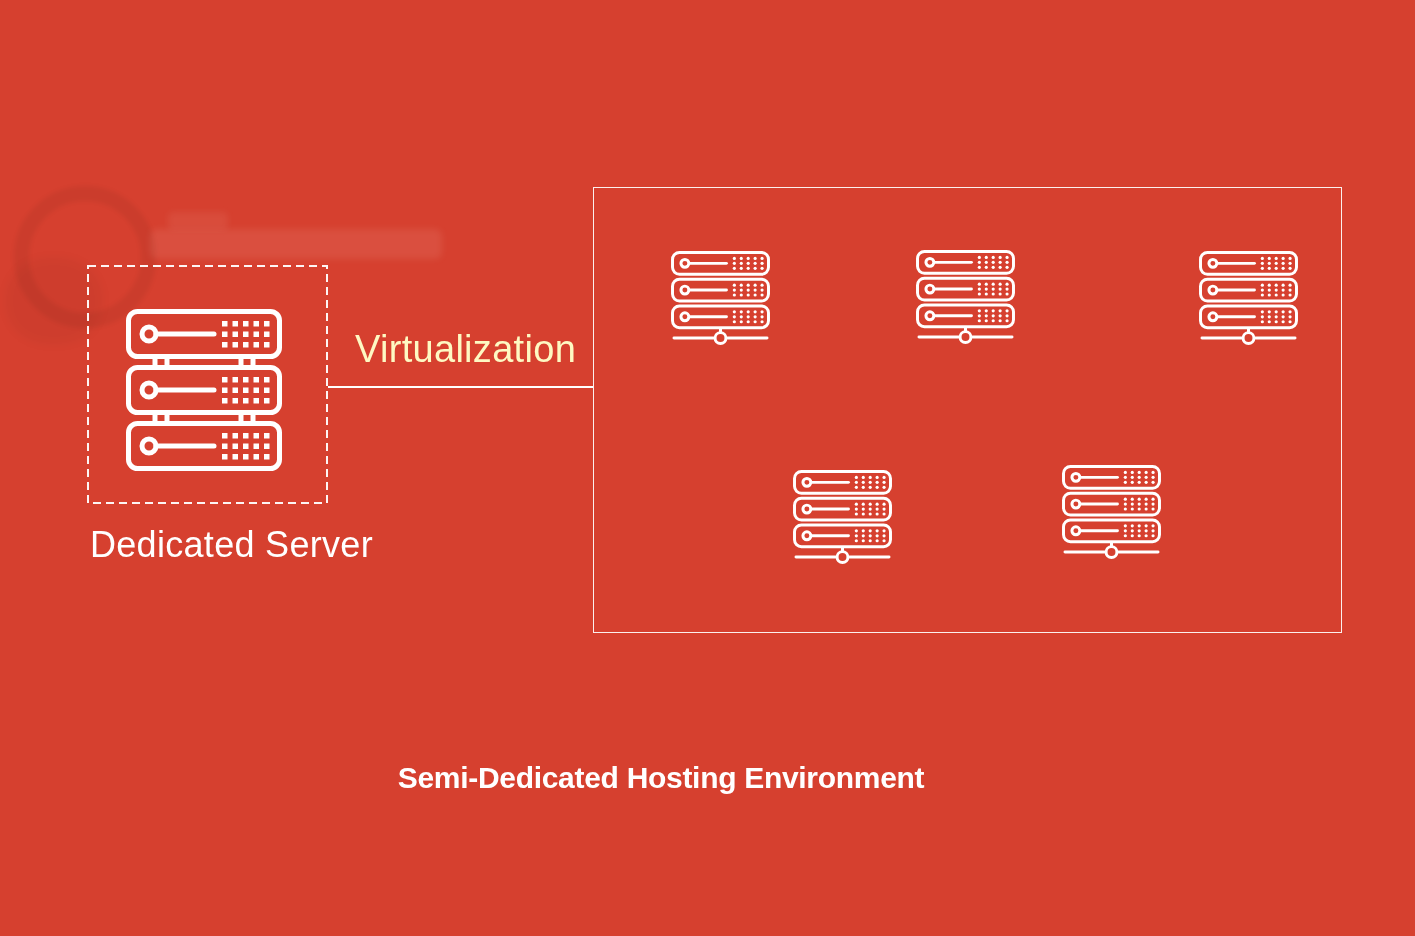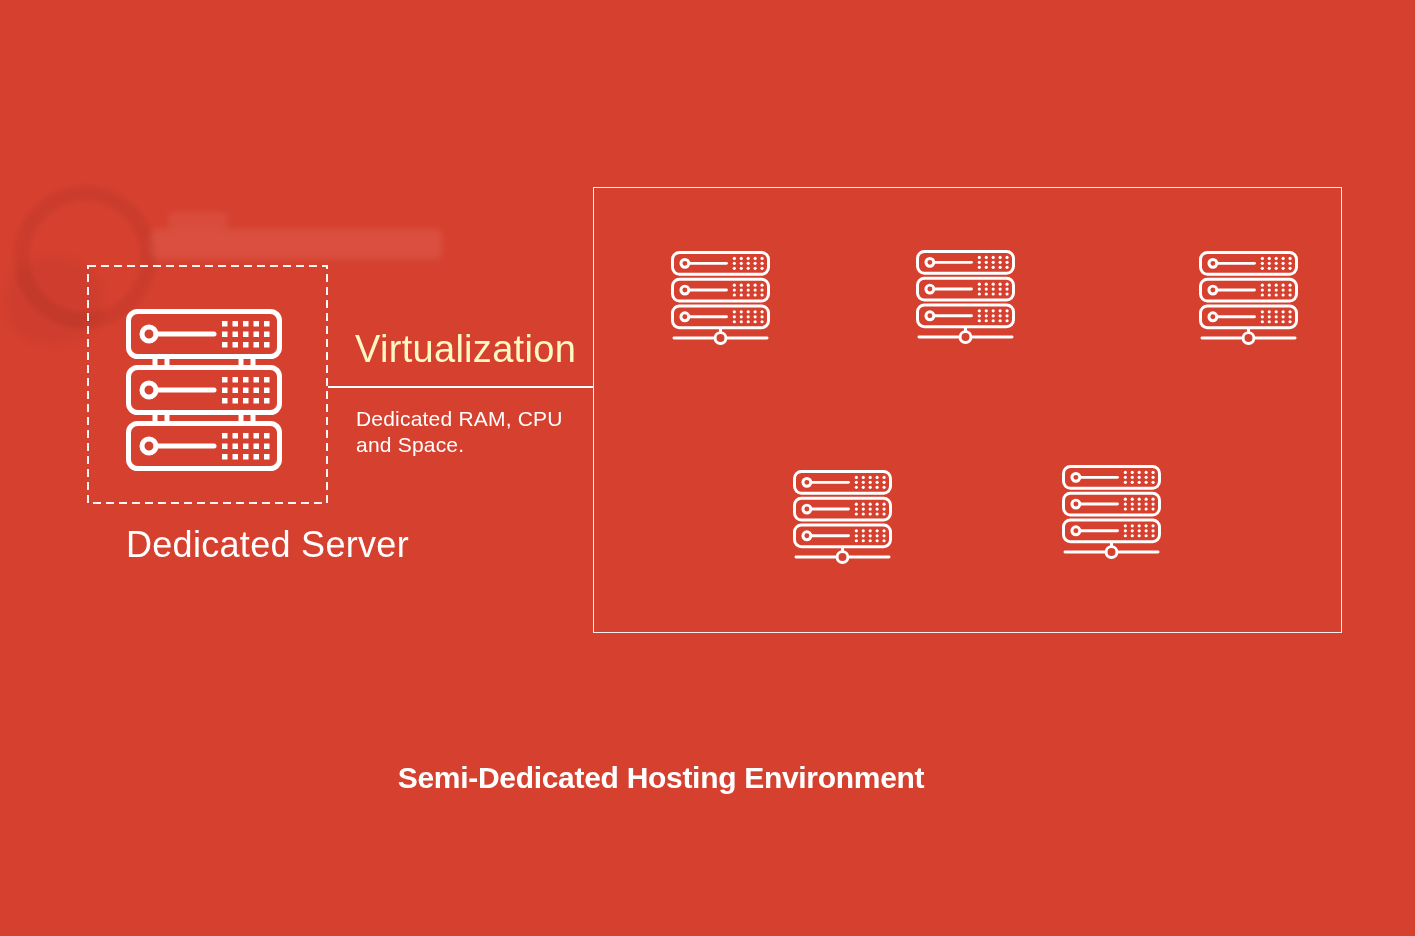--- a/index.html
+++ b/index.html
@@ -52,21 +52,20 @@
     width: 156px; height: 162px;
   }
 
   .dedicated-label {
     position: absolute; left: 90px; top: 524px;
     color: #ffffff;
     font-size: 36px;
     font-weight: 300;
     letter-spacing: 0.3px;
     white-space: nowrap;
-    margin-left: 36px;
   }
 
   
   .connector-line {
     position: absolute; left: 328px; top: 386px;
     width: 265px; height: 2px;
     background: #ffffff;
   }
   .virt-title {
     position: absolute; left: 355px; top: 328px;
@@ -287,24 +286,20 @@
       <rect x="1" y="1" width="239" height="237" fill="none" stroke="rgba(255,255,255,0.95)" stroke-width="2" stroke-dasharray="8 5"></rect>
     </svg>
   </div>
   <svg class="big-server" viewBox="0 0 156 162">
     <use href="#icon-server-big"></use>
   </svg>
   <div class="dedicated-label">Dedicated Server</div>
 
   <div class="connector-line"></div>
   <div class="virt-title">Virtualization</div>
-  <div class="virt-desc">
-    <div>Dedicated RAM, CPU</div>
-    <div>and Space.</div>
-  </div>
 
   <div class="env-box"></div>
 
   <svg class="small-server vs-1" viewBox="0 0 100 95">
       <use href="#icon-server-small"></use>
     </svg>
   <svg class="small-server vs-2" viewBox="0 0 100 95">
       <use href="#icon-server-small"></use>
     </svg>
   <svg class="small-server vs-3" viewBox="0 0 100 95">

